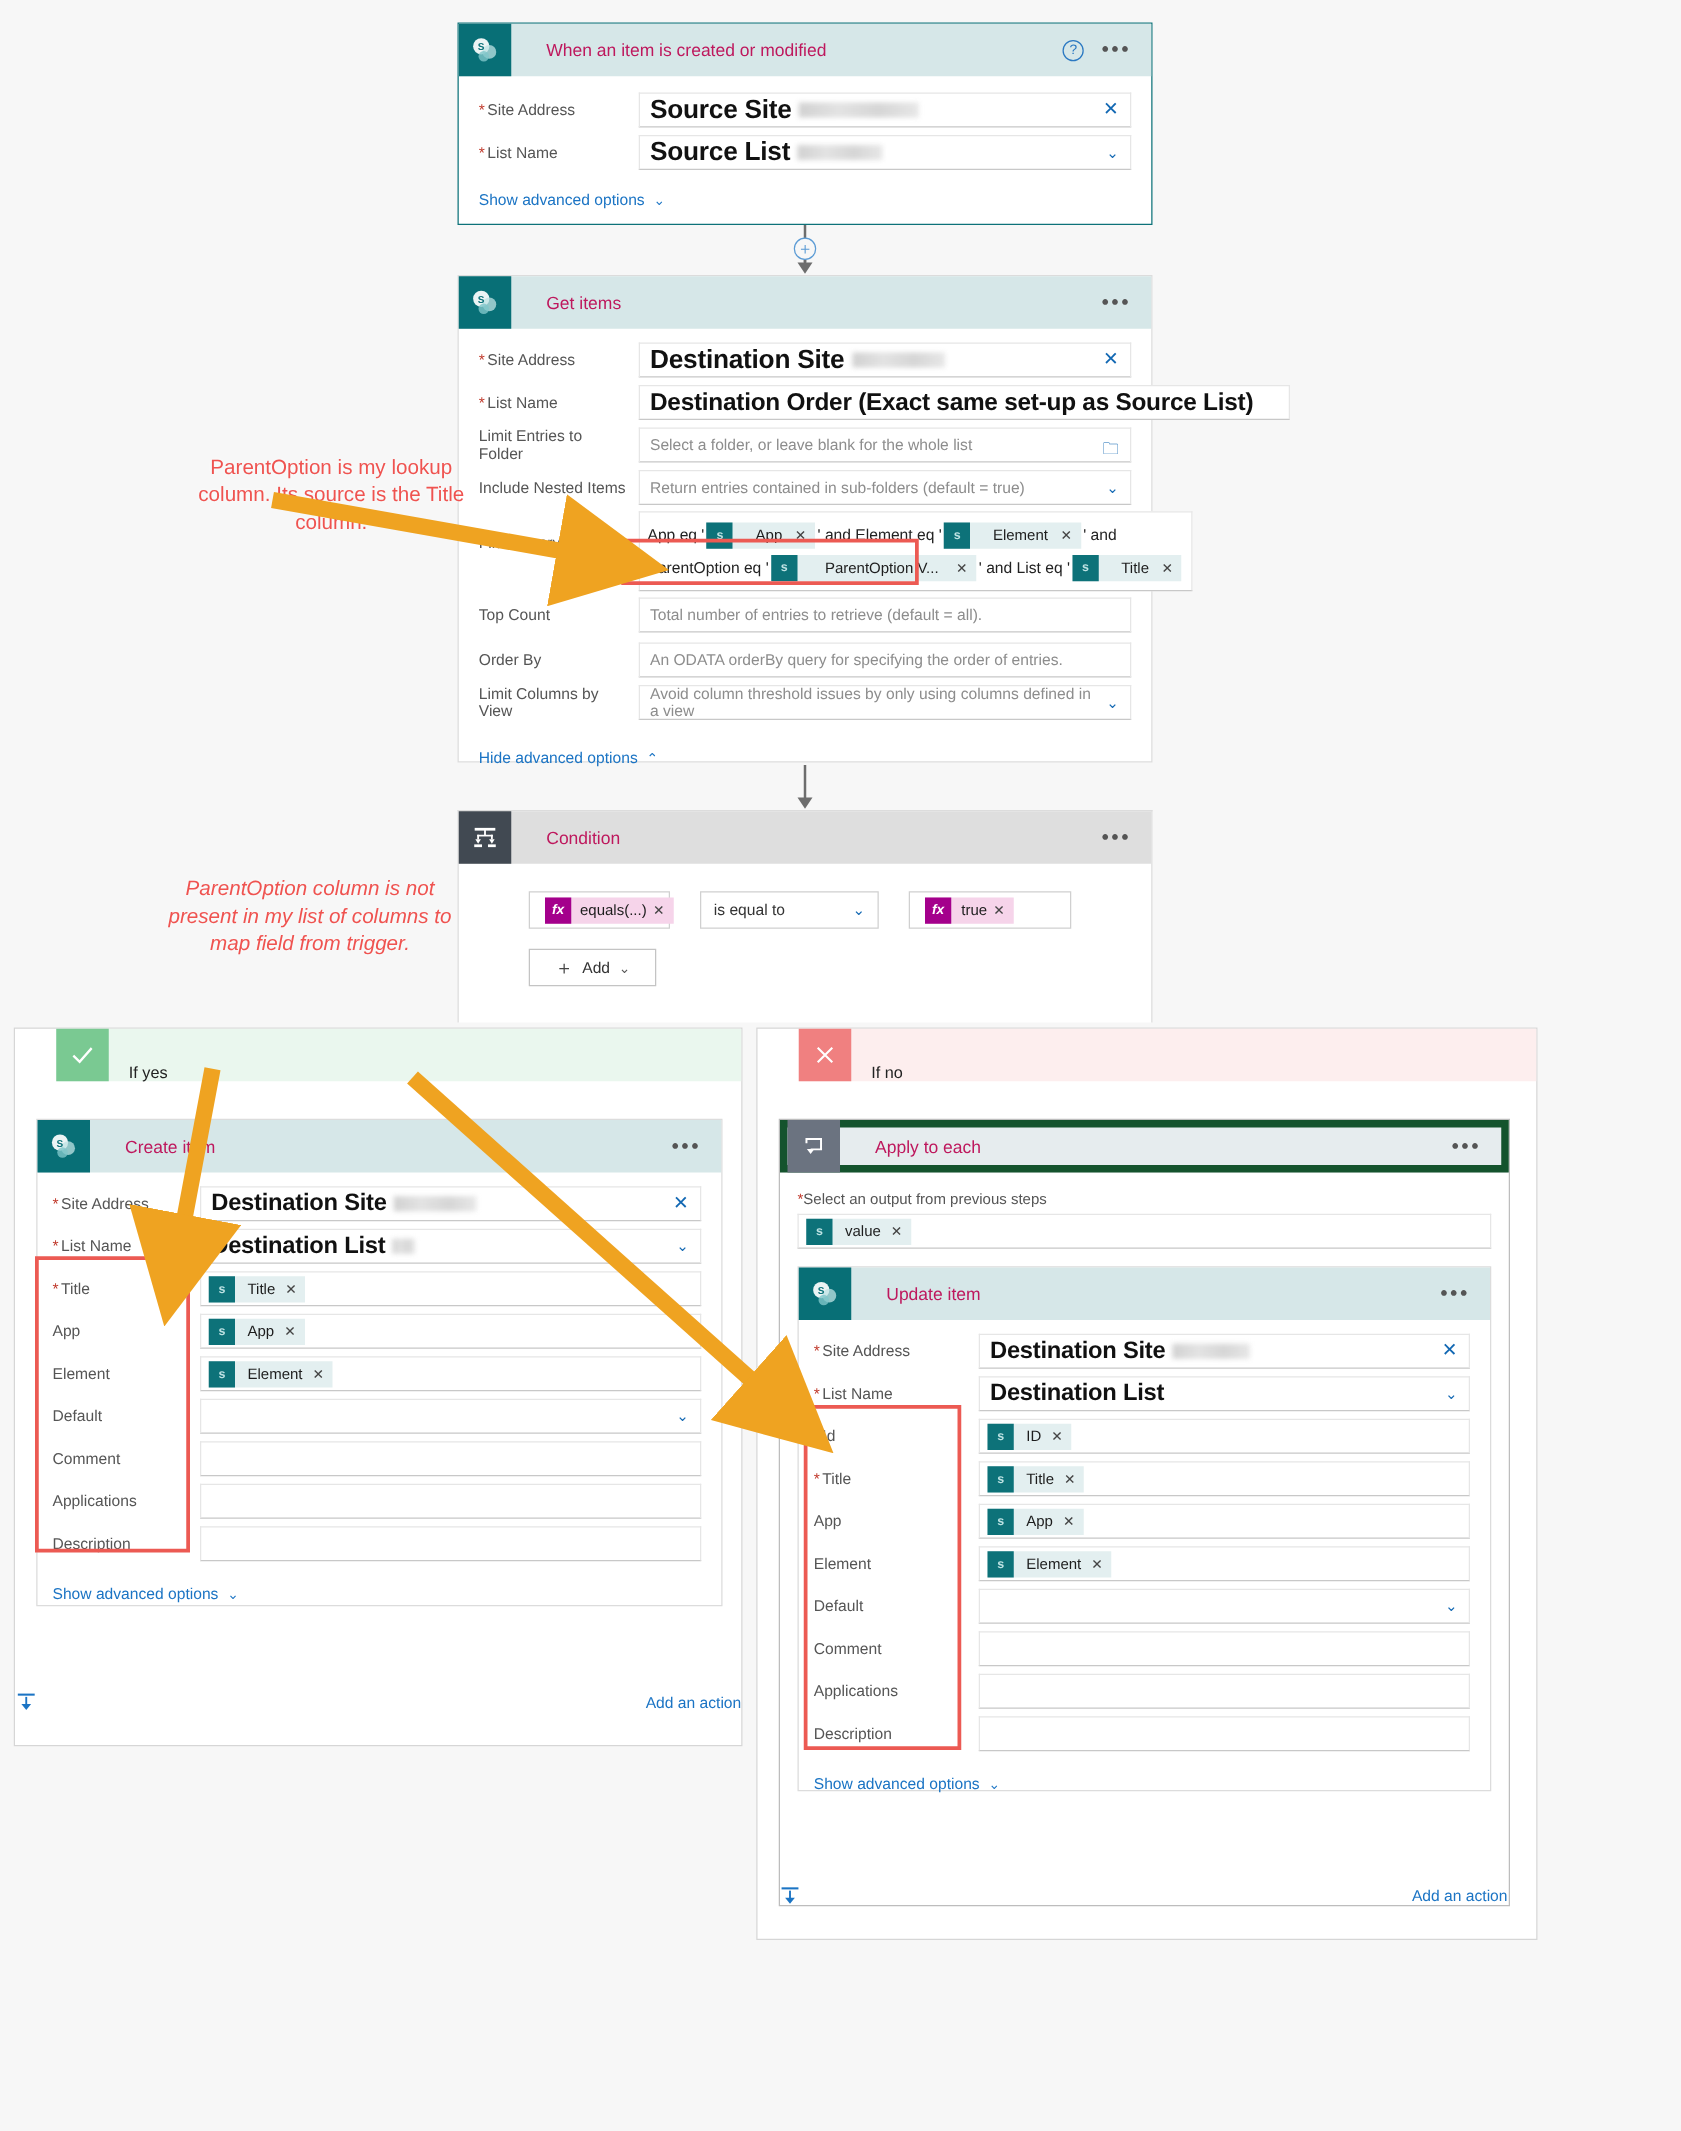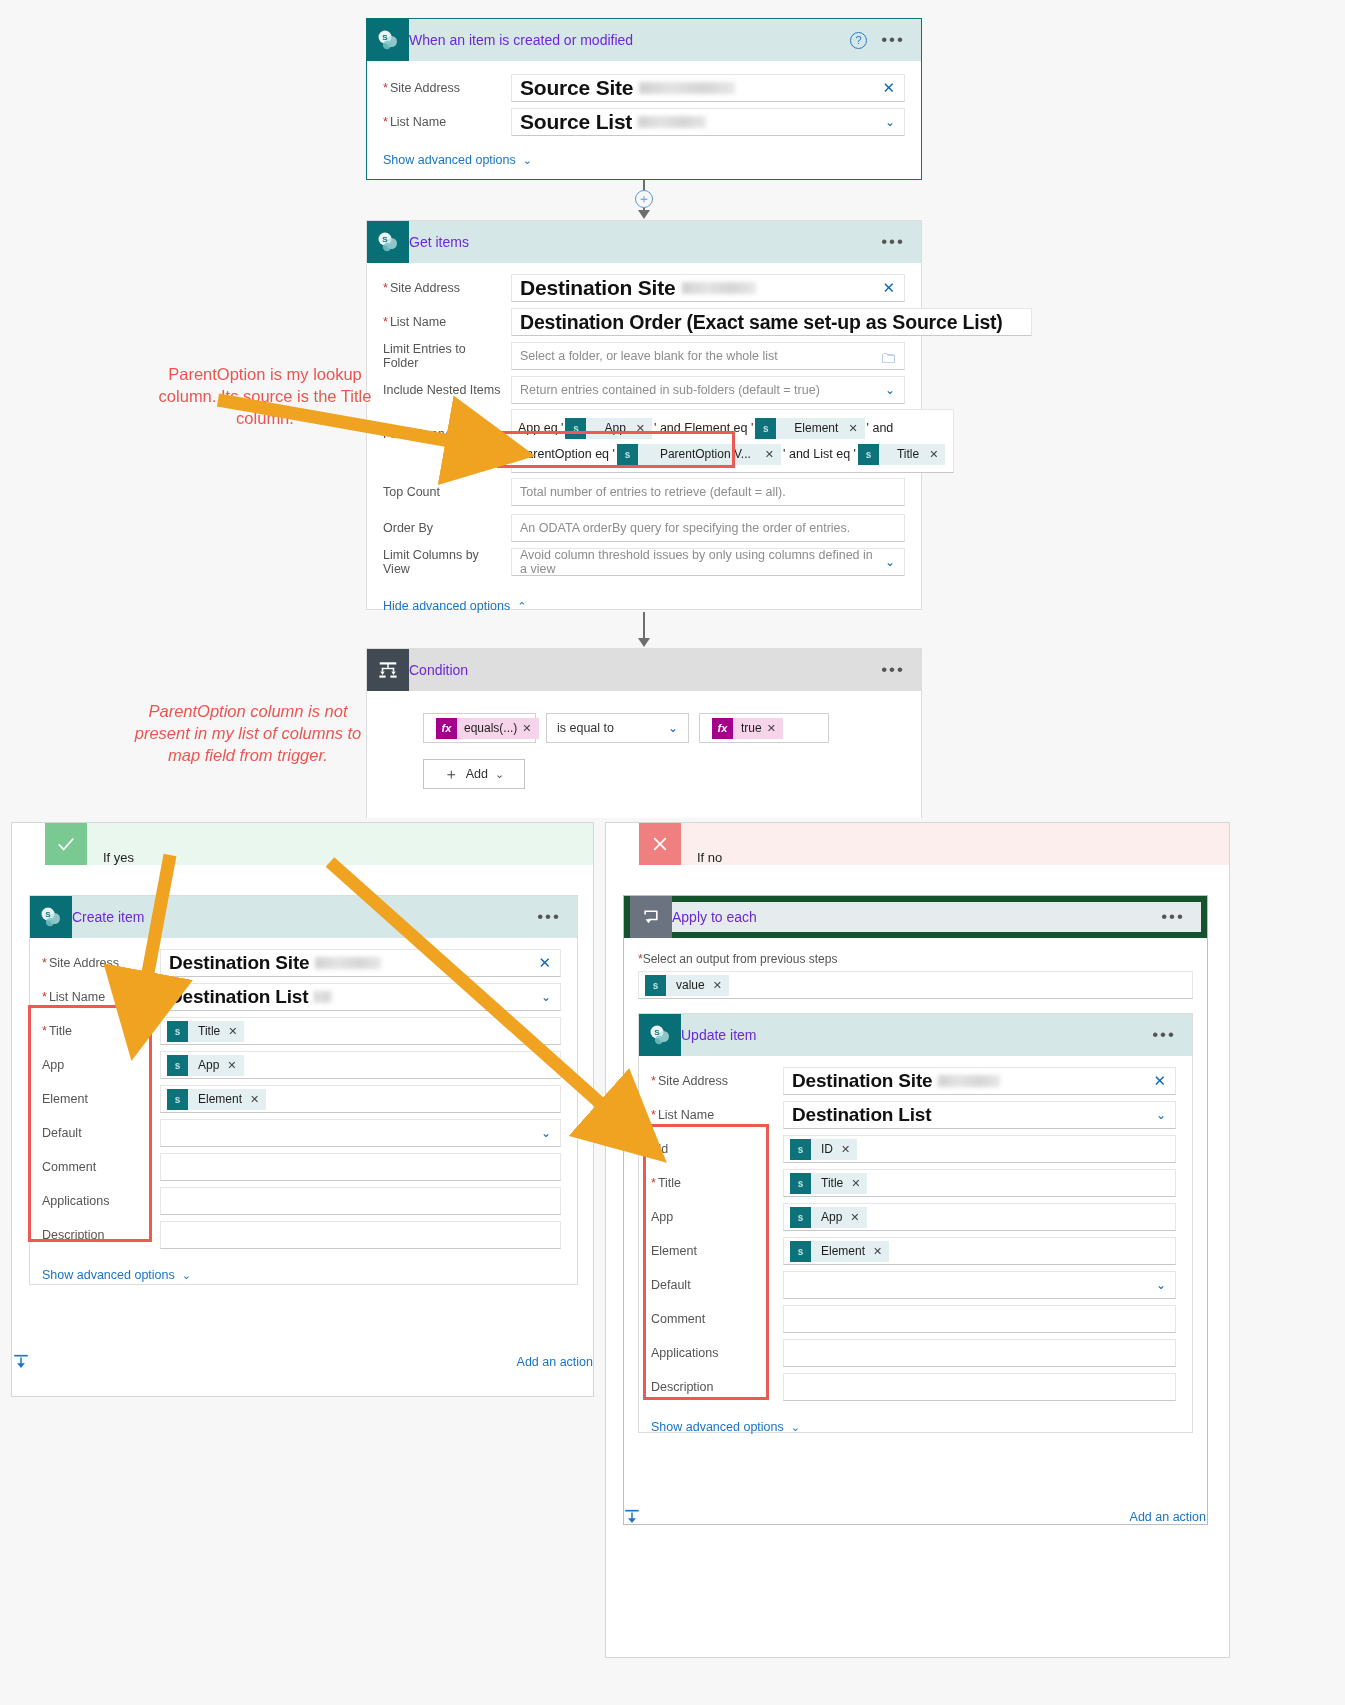--- a/index.html
+++ b/index.html
@@ -21,21 +21,21 @@
     display:flex; align-items:center; height:42px;
     background:#d9e7e8;
   }
   .card-head.sp { background:#d6e7e8; }
   .card-icon {
     width:42px; height:42px; flex:0 0 42px;
     background:#086f76; color:#fff;
     display:flex; align-items:center; justify-content:center;
   }
   .card-icon.dark { background:#414952; }
-  .card-title { padding-left:0; font-size:14px; color:#6d28d9; flex:1; }
+  .card-title { padding-left:28px; font-size:14px; color:#be185d; flex:1; }
   .head-actions { display:flex; align-items:center; gap:14px; padding-right:16px; color:#2b5f9e; }
   .dots { letter-spacing:2px; font-size:17px; color:#555; cursor:pointer; }
   .qmark {
     width:17px; height:17px; border-radius:50%;
     border:1px solid #2b79c2; color:#2b79c2;
     font-size:11px; line-height:15px; text-align:center;
   }
 
   .card-body { padding:12px 16px 14px 16px; }
   .row { display:flex; align-items:center; min-height:30px; margin-bottom:4px; }
@@ -131,21 +131,21 @@
   .branch-badge.yes { background:#7ac992; }
   .branch-badge.no  { background:#f08080; }
   .branch-label { padding-left:16px; font-size:13px; color:#222; }
 
   .addaction {
     display:flex; align-items:center; justify-content:space-between; gap:9px;
     color:#1b74c4; font-size:12.5px;
   }
 
   
-  .cond-row { display:flex; align-items:center; gap:10px; padding:8px 0 0 40px; }
+  .cond-row { display:flex; align-items:center; gap:24px; padding:8px 0 0 40px; }
   .cond-box {
     border:1px solid #d0d0d0; height:30px; display:flex; align-items:center;
     padding:0 10px; background:#fff;
   }
   .cond-box.sel { width:143px; justify-content:space-between; color:#333; font-size:12.5px; }
   .addbtn {
     margin:16px 0 0 40px; width:102px; height:30px;
     border:1px solid #c4c4c4; background:#fff;
     display:flex; align-items:center; justify-content:center; gap:7px;
     font-size:12.5px; color:#333;
@@ -505,21 +505,21 @@
     <div class="addaction" style="position:absolute; left:0; right:0; top:530px;">
       <svg width="18" height="18" viewBox="0 0 24 24">
         <rect x="3" y="2.5" width="18" height="2.2" fill="#1b74c4"></rect>
         <rect x="11" y="6" width="2" height="9" fill="#1b74c4"></rect>
         <polygon points="12,20 6.8,13.6 17.2,13.6" fill="#1b74c4"></polygon>
       </svg>
       <span>Add an action</span>
     </div>
   </div>
 
-  <div class="branch" style="left:605px; top:822px; width:625px; height:836px;">
+  <div class="branch" style="left:605px; top:822px; width:625px; height:730px;">
     <div class="branch-head no">
       <div class="branch-badge no">
         <svg width="20" height="20" viewBox="0 0 24 24">
           <path d="M5 5 L19 19 M19 5 L5 19" stroke="#fff" stroke-width="2" fill="none"></path>
         </svg>
       </div>
       <div class="branch-label">If no</div>
     </div>
 
     <div class="card" style="left:17px; top:72px; width:585px; height:630px; border:1px solid #bdbdbd;">

